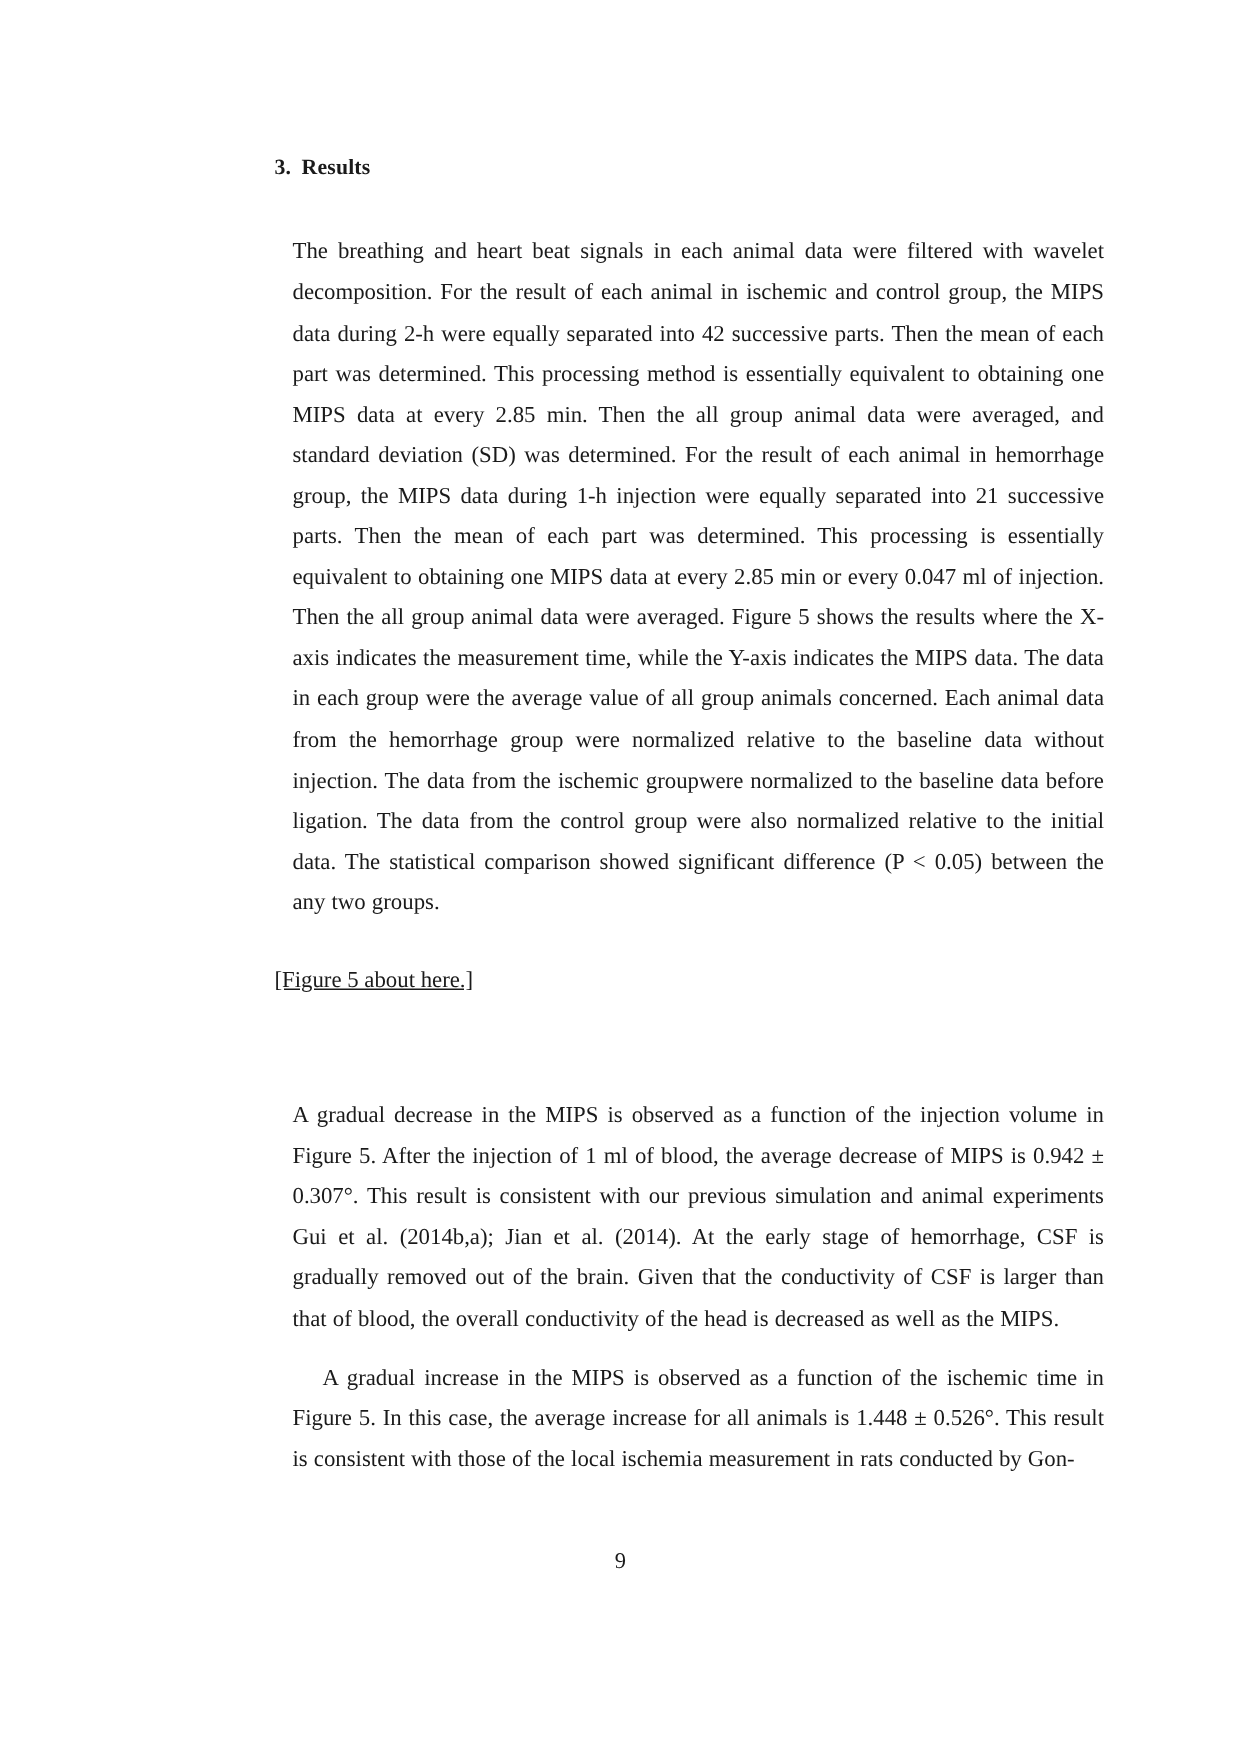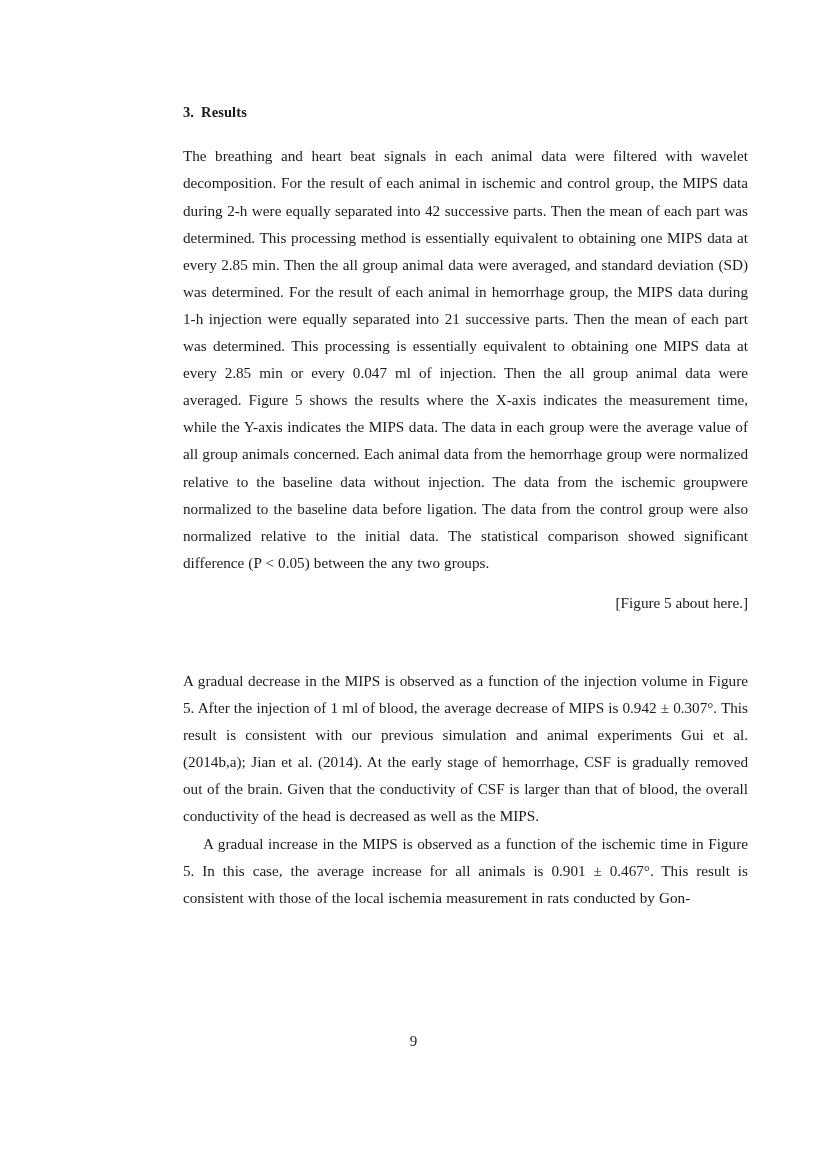--- a/index.html
+++ b/index.html
@@ -31,34 +31,35 @@
     letter-spacing: 0.1px;
   }
   .section-heading .num {
     margin-right: 7px;
   }
   .body-par {
     font-size: 15.2px;
     line-height: 27.1px;
     text-align: justify;
     text-justify: inter-word;
-    margin: 0;
+    margin: 12px;
     hyphens: none;
     -webkit-hyphens: none;
     word-spacing: 0.02em;
   }
   .body-par.indent {
     text-indent: 20px;
   }
   .gap-after-heading { height: 21px; }
   .figure-note {
     font-size: 15.2px;
     line-height: 27.1px;
-    text-align: right;
+    text-align: left;
     margin: 0;
+    text-decoration: underline;
   }
   .gap-before-fig { height: 13px; }
   .gap-after-fig { height: 30px; }
   .page-number {
     position: absolute;
     left: 0;
     right: 0;
     top: 1033px;
     text-align: center;
     font-size: 15px;
@@ -84,18 +85,18 @@
 
     <p class="figure-note">[Figure 5 about here.]</p>
 
     <div class="gap-after-fig"></div>
 
 
     <div class="gap-after-heading"></div>
 
     <p class="body-par">A gradual decrease in the MIPS is observed as a function of the injection volume in Figure 5. After the injection of 1 ml of blood, the average decrease of MIPS is 0.942 ± 0.307°. This result is consistent with our previous simulation and animal experiments Gui et al. (2014b,a); Jian et al. (2014). At the early stage of hemorrhage, CSF is gradually removed out of the brain. Given that the conductivity of CSF is larger than that of blood, the overall conductivity of the head is decreased as well as the MIPS.</p>
 
-    <p class="body-par indent">A gradual increase in the MIPS is observed as a function of the ischemic time in Figure 5. In this case, the average increase for all animals is 0.901 ± 0.467°. This result is consistent with those of the local ischemia measurement in rats conducted by Gon-</p>
+    <p class="body-par indent">A gradual increase in the MIPS is observed as a function of the ischemic time in Figure 5. In this case, the average increase for all animals is 1.448 ± 0.526°. This result is consistent with those of the local ischemia measurement in rats conducted by Gon-</p>
 
   </div>
 
   <div class="page-number">9</div>
 </div>
 
 </body></html>

